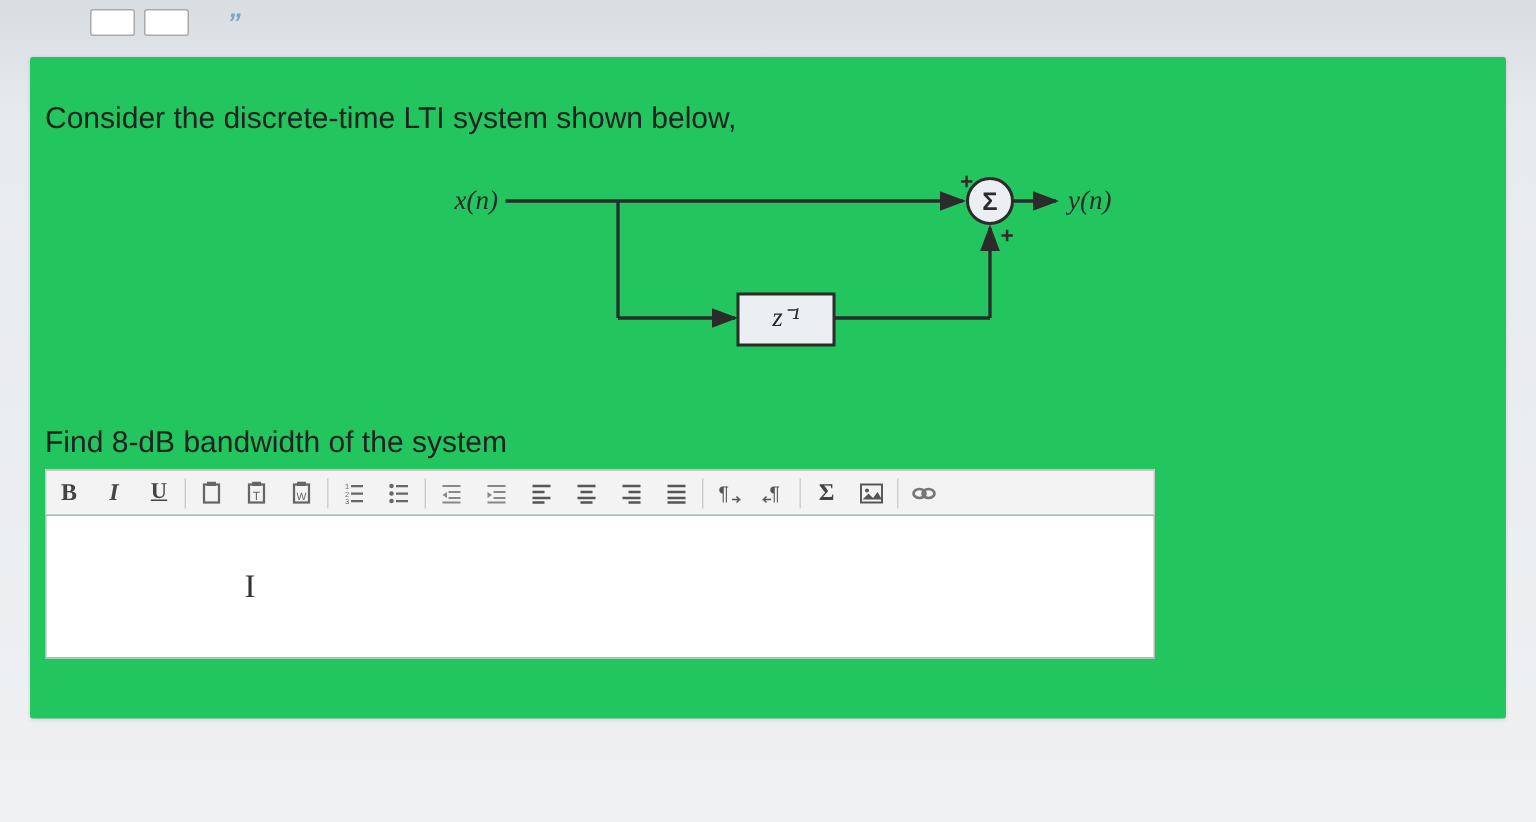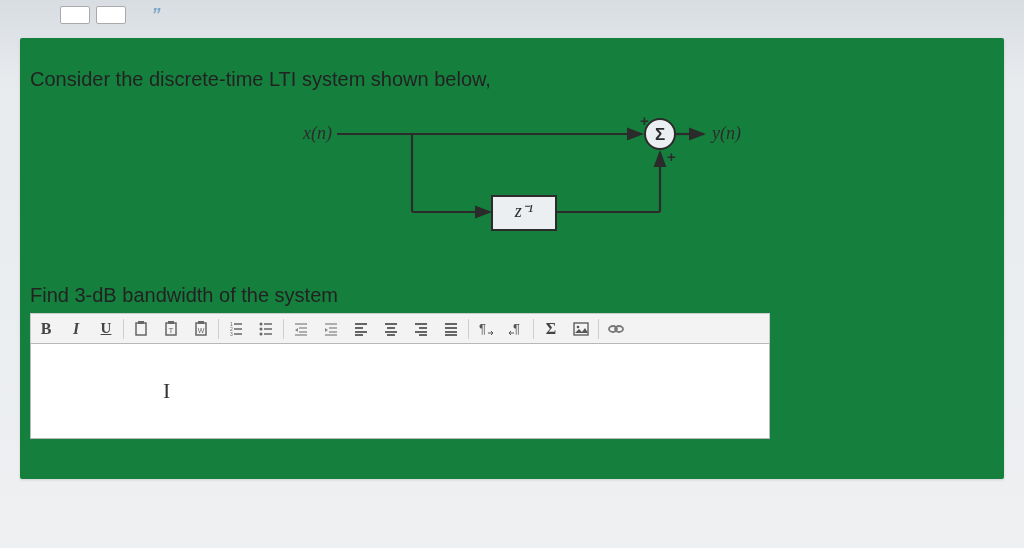--- a/index.html
+++ b/index.html
@@ -37,21 +37,21 @@
       justify-content: center;
       margin-left: 10px;
     }
     .top-right-label {
       margin-left: auto;
       font-size: 11px;
       color: #555;
       opacity: 0.3;
     }
     .content-area {
-      background: #15803d;
+      background: #22c55e;
       margin: 10px 20px 16px 20px;
       border-radius: 2px;
       padding: 30px 10px 40px 10px;
       box-shadow: 0 1px 3px rgba(0,0,0,0.12);
     }
     .question-text {
       font-size: 20px;
       color: #222;
       margin-bottom: 18px;
     }
@@ -161,21 +161,21 @@
       <text x="388" y="26" font-family="Arial,Helvetica,sans-serif" font-size="17" fill="#2b2b2b" text-anchor="middle" font-weight="bold">Σ</text>
 
       <text x="368" y="12" font-family="Arial" font-size="15" fill="#2b2b2b" font-weight="bold">+</text>
       <text x="395" y="48" font-family="Arial" font-size="15" fill="#2b2b2b" font-weight="bold">+</text>
 
       <line x1="403" y1="20" x2="432" y2="20" stroke="#2b2b2b" stroke-width="2.2" marker-end="url(#arrow)"></line>
       <text x="440" y="25" font-family="'Times New Roman',serif" font-style="italic" font-size="18" fill="#2b2b2b">y(n)</text>
     </svg>
   </div>
 
-  <div class="question-prompt">Find 3-dB bandwidth of the system</div>
+  <div class="question-prompt">Find 8-dB bandwidth of the system</div>
 
   <div class="toolbar">
     <span class="tbtn bold">B</span>
     <span class="tbtn italic">I</span>
     <span class="tbtn underline">U</span>
     <span class="sep"></span>
     <span class="tbtn">
       <svg width="16" height="16">
           <rect x="3" y="2" width="10" height="12" fill="none" stroke="#666" stroke-width="1.5"></rect>
           <rect x="5" y="0" width="6" height="3" fill="#666"></rect>

